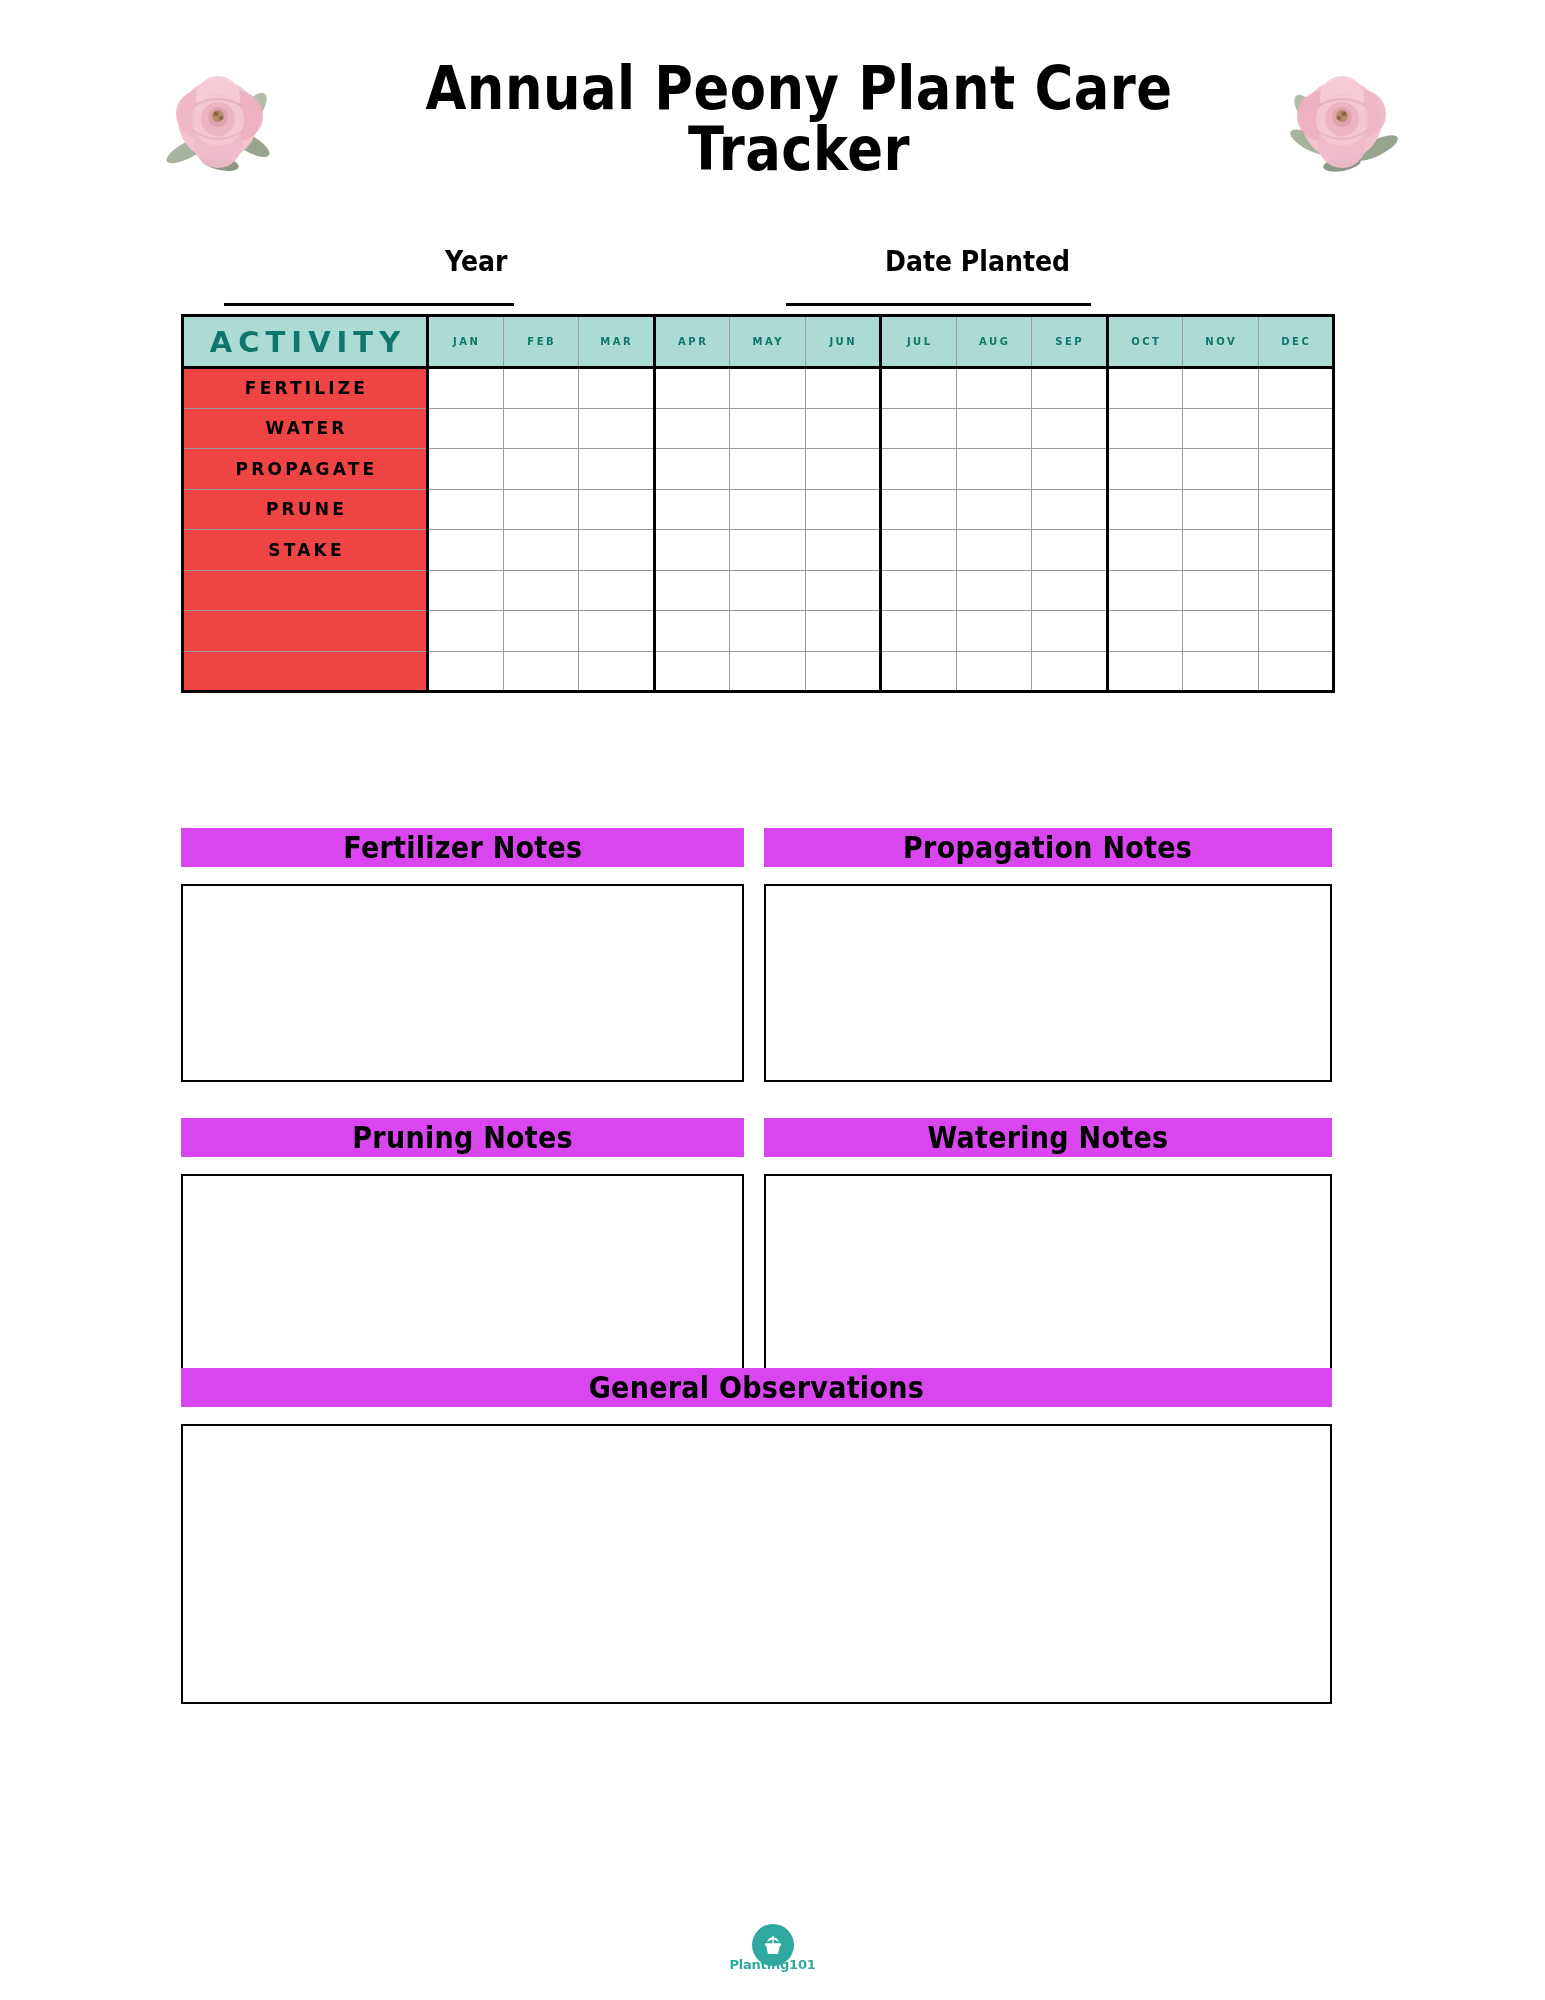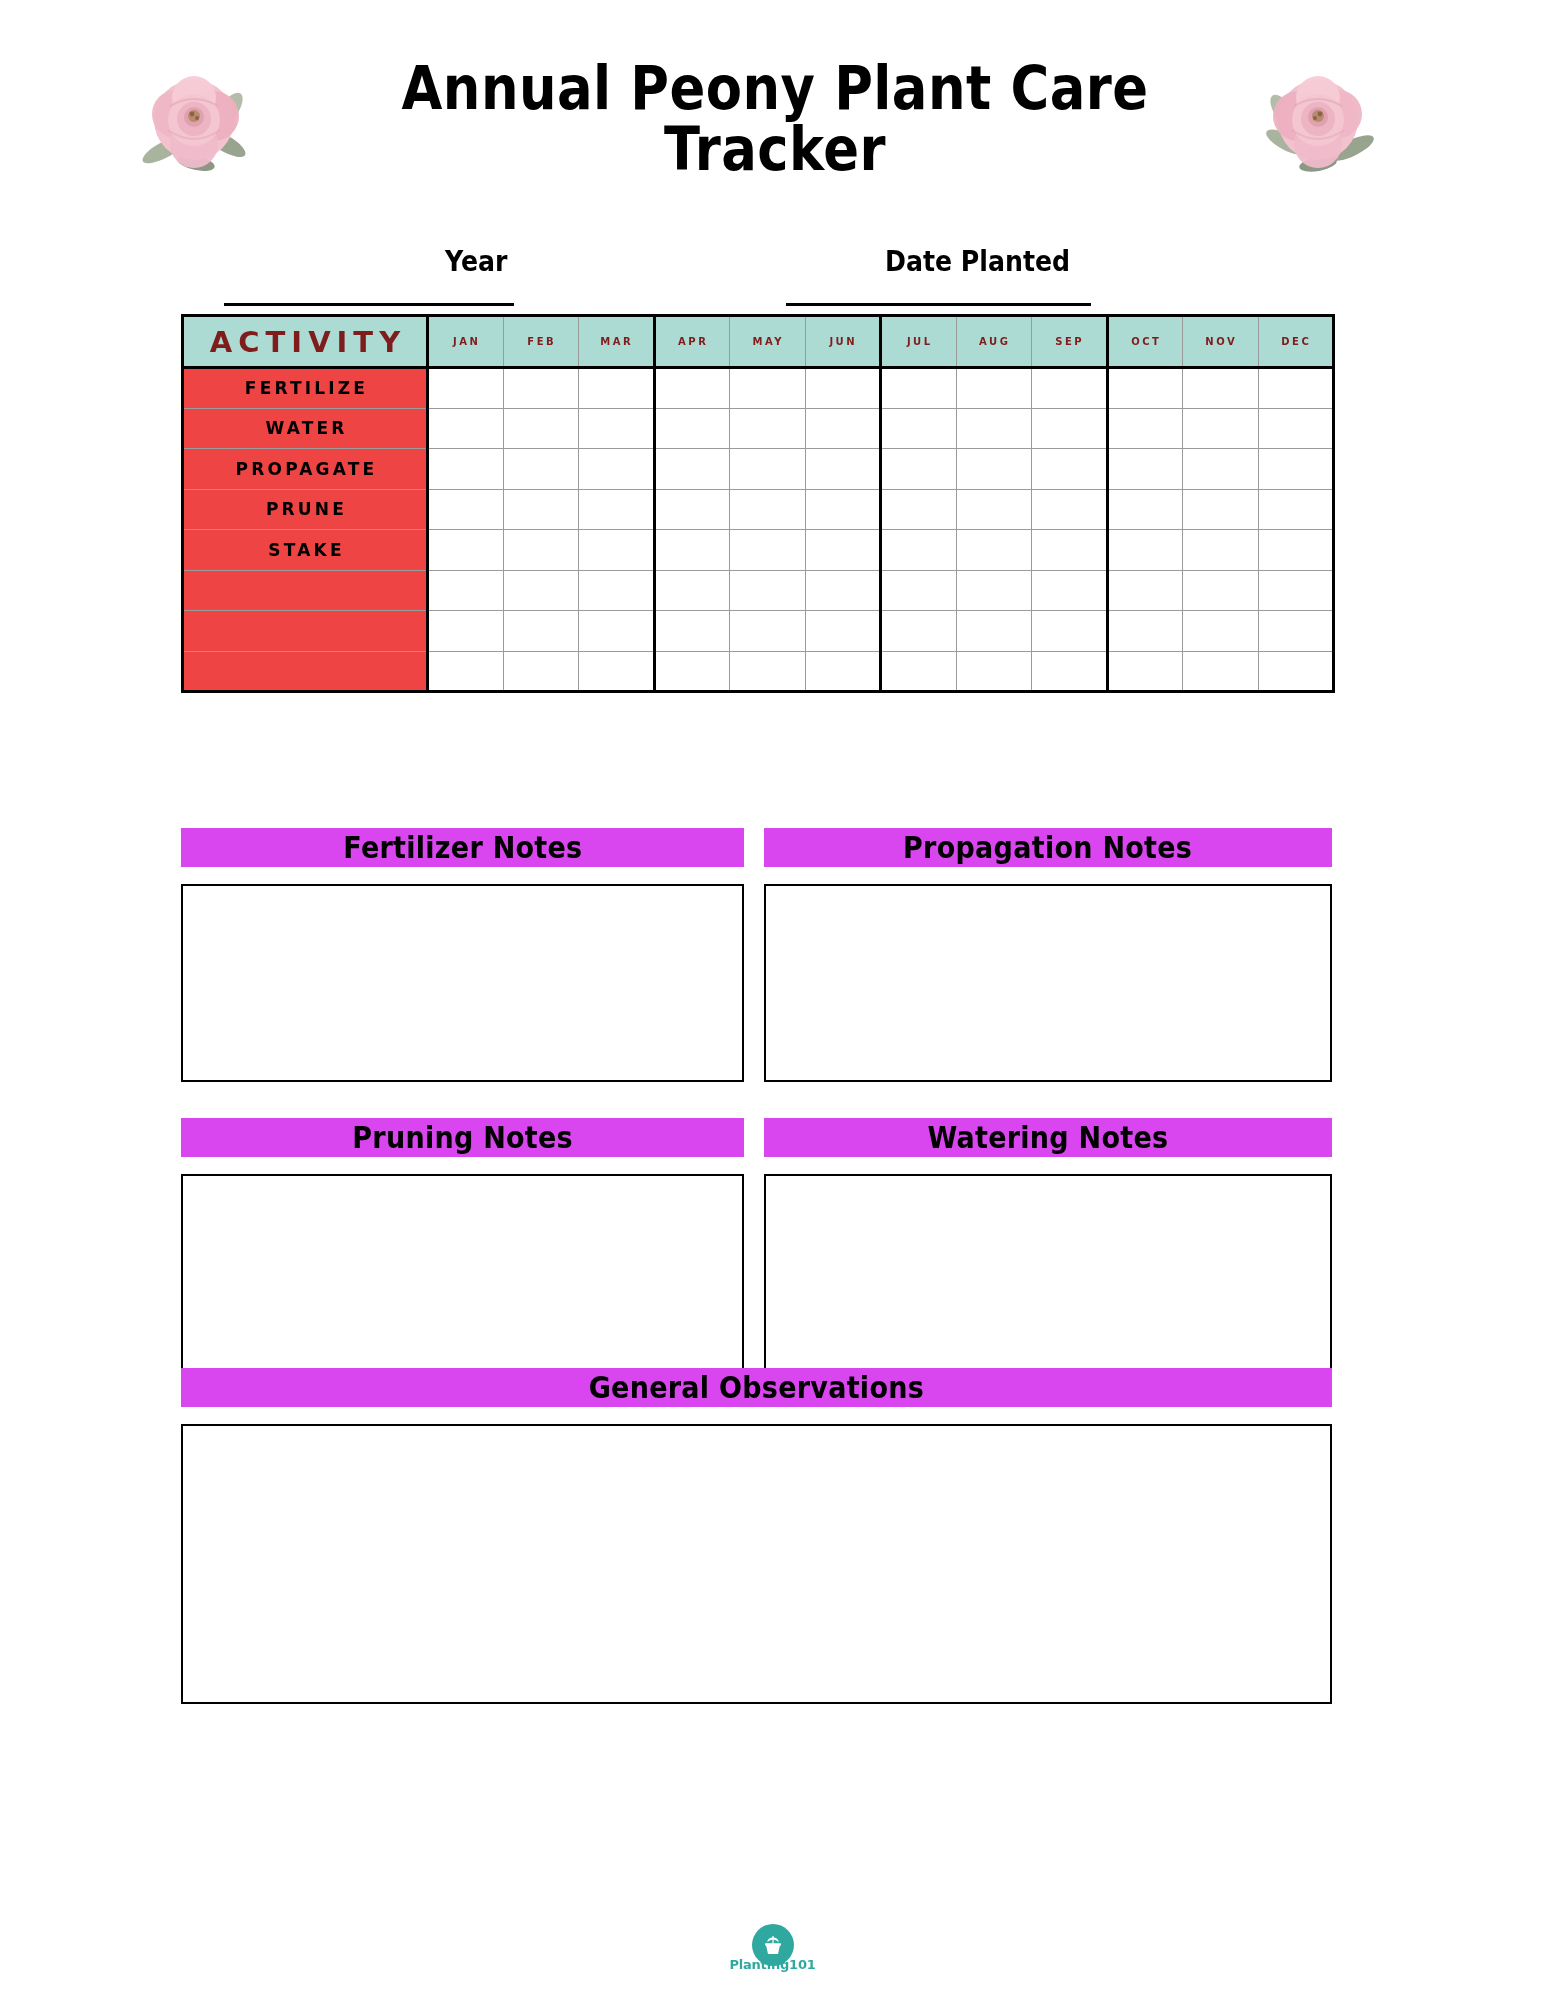--- a/index.html
+++ b/index.html
@@ -21,20 +21,21 @@
     position: relative;
     width: 1545px;
     height: 2000px;
     background: #ffffff;
   }
 
   
   .header {
     position: relative;
     height: 200px;
+    margin-left: 24px;
   }
   .title {
     position: absolute;
     left: 260px;
     top: 58px;
     width: 1030px;
     text-align: center;
     font-family: "DejaVu Sans", sans-serif;
     font-weight: 700;
     font-size: 60px;
@@ -99,21 +100,21 @@
     border: 1px solid #9b9b9b;
     padding: 0;
     margin: 0;
   }
   table.tracker thead th {
     background: #ACDBD4;
     height: 52px;
     border-bottom: 3px solid #000;
     font-family: "DejaVu Sans", sans-serif;
     font-weight: 700;
-    color: #7f1d1d;
+    color: #0f766e;
     vertical-align: middle;
     text-align: center;
   }
   th.activity-head {
     font-size: 29px;
     letter-spacing: 6px;
     border-right: 3px solid #000 !important;
     text-indent: 6px;
   }
   th.month-head {

